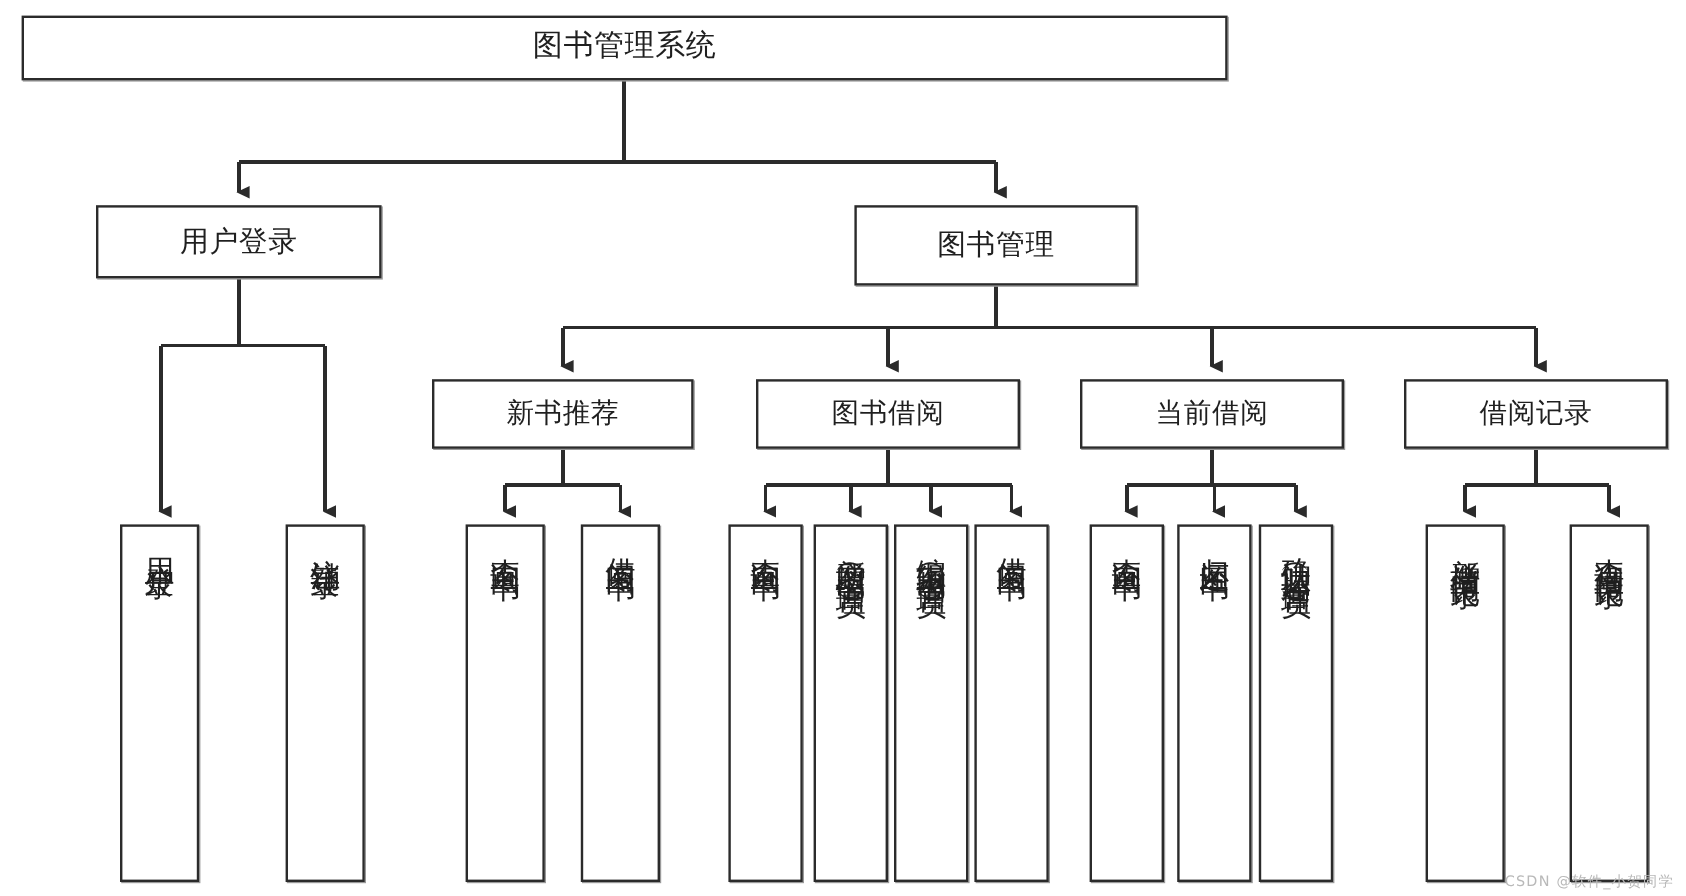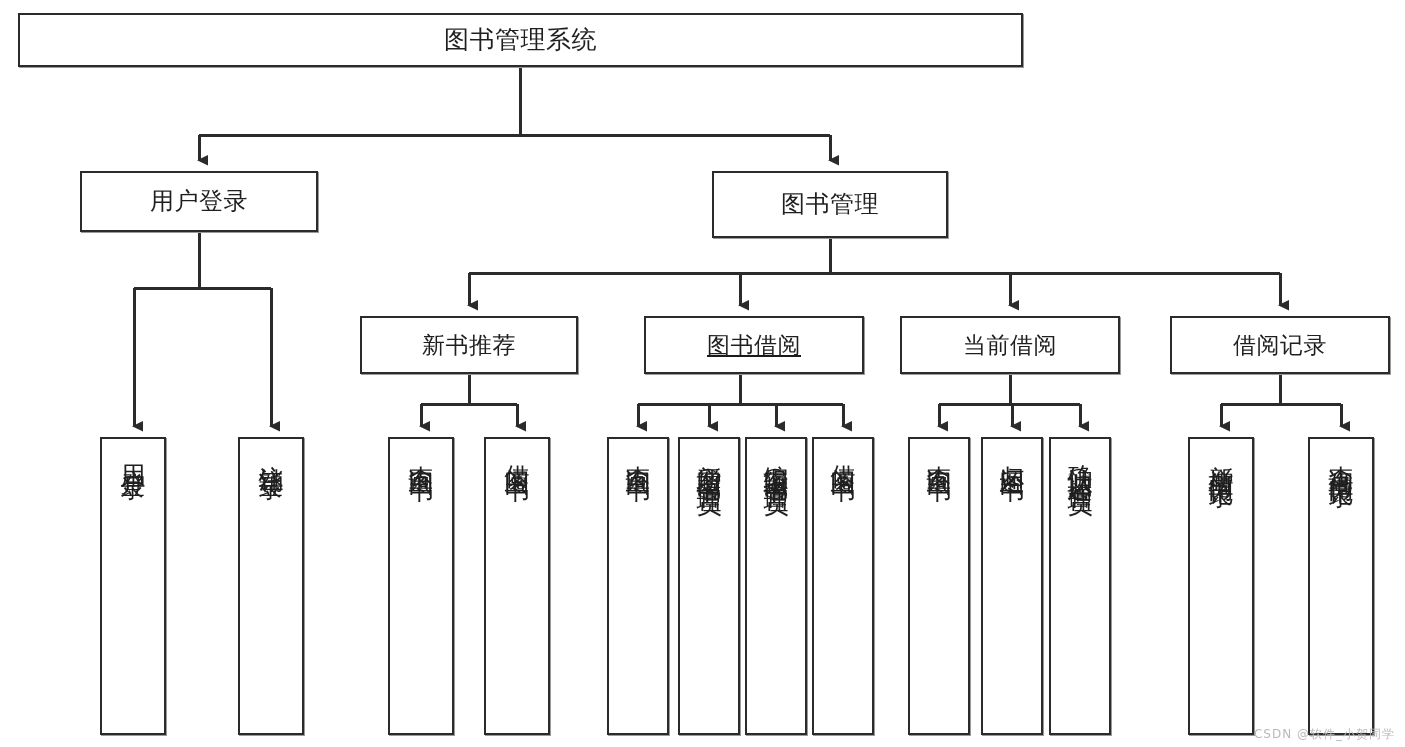--- a/index.html
+++ b/index.html
@@ -31,21 +31,21 @@
     justify-content:center;
     text-align:center;
     box-shadow:1px 1px 0 0 #9a9a9a;
   }
   .node .lbl{
     display:block;
     line-height:1.15;
     color:#1f1f1f;
     letter-spacing:0.5px;
   }
-  .node.root .lbl{ font-size:25px; }
+  .node.root .lbl{ font-size:25px;font-family:Liberation Mono, monospace; }
   .node.lvl2 .lbl{ font-size:24px; }
   .node.lvl3 .lbl{ font-size:23px; }
   
   .node.leaf{
     align-items:flex-start;
     justify-content:center;
     padding-top:6px;
   }
   .node.leaf .lbl{
     writing-mode:vertical-rl;
@@ -132,21 +132,21 @@
   <div class="node lvl2" style="left: 80px; top: 171px; width: 238px; height: 61px;">
     <span class="lbl">用户登录</span>
   </div>
   <div class="node lvl2" style="left: 712px; top: 171px; width: 236px; height: 67px;">
     <span class="lbl">图书管理</span>
   </div>
 
   <div class="node lvl3" style="left: 360px; top: 316px; width: 218px; height: 58px;">
     <span class="lbl">新书推荐</span>
   </div>
-  <div class="node lvl3" style="left: 644px; top: 316px; width: 220px; height: 58px; text-decoration: underline;">
+  <div class="node lvl3" style="left: 630px; top: 316px; width: 220px; height: 58px;">
     <span class="lbl">图书借阅</span>
   </div>
   <div class="node lvl3" style="left: 1170px; top: 316px; width: 220px; height: 58px;">
     <span class="lbl">借阅记录</span>
   </div>
   <div class="node lvl3" style="left: 900px; top: 316px; width: 220px; height: 58px;">
     <span class="lbl">当前借阅</span>
   </div>
 
   <div class="node leaf" style="left: 100px; top: 437px; width: 66px; height: 298px;">

